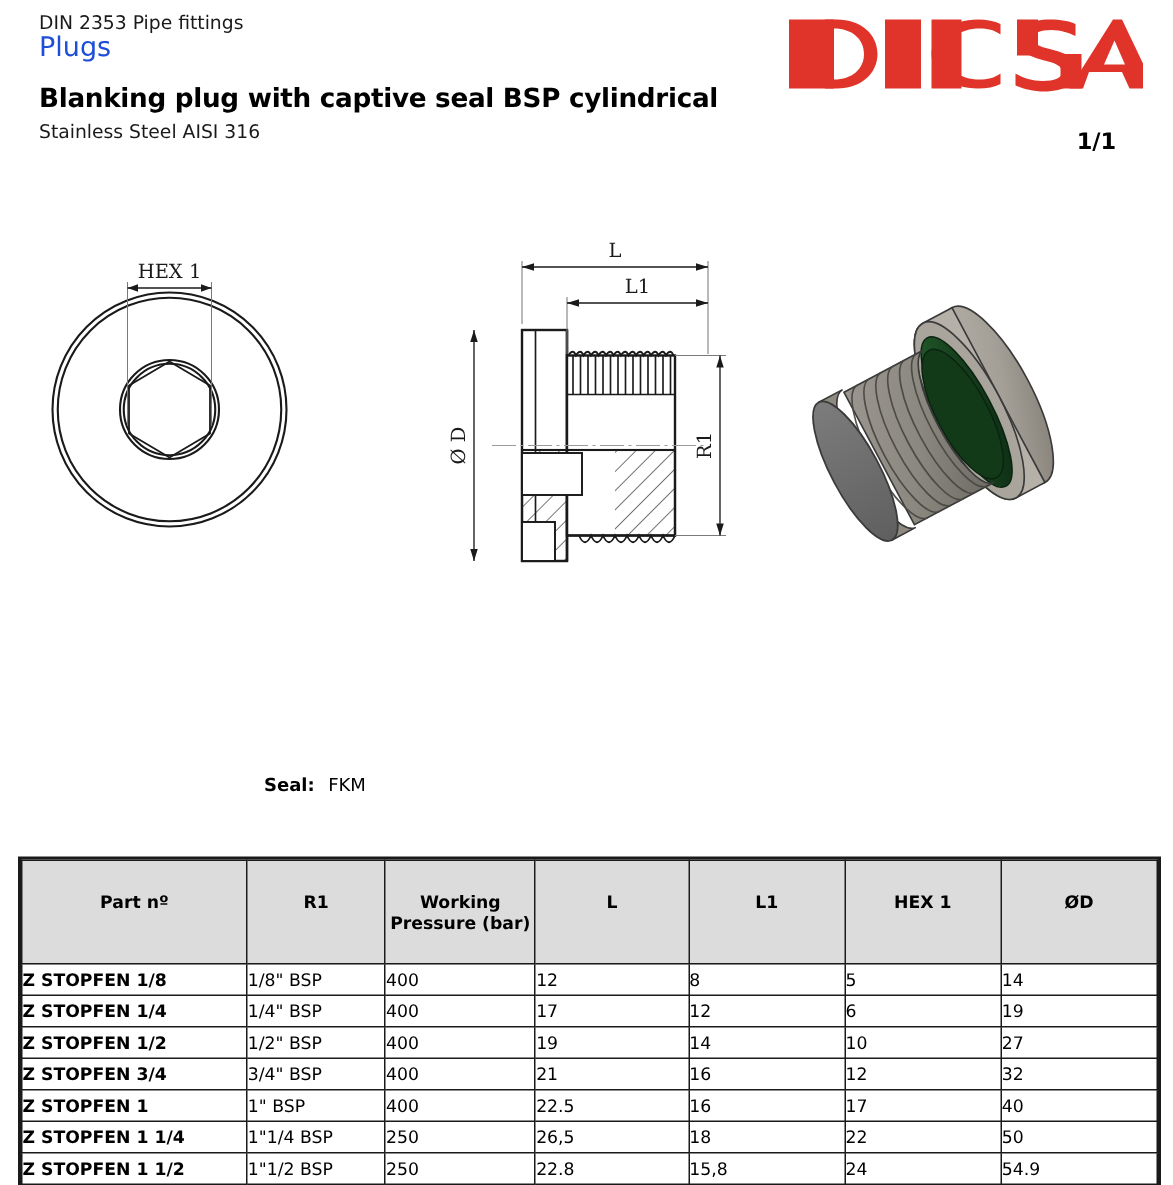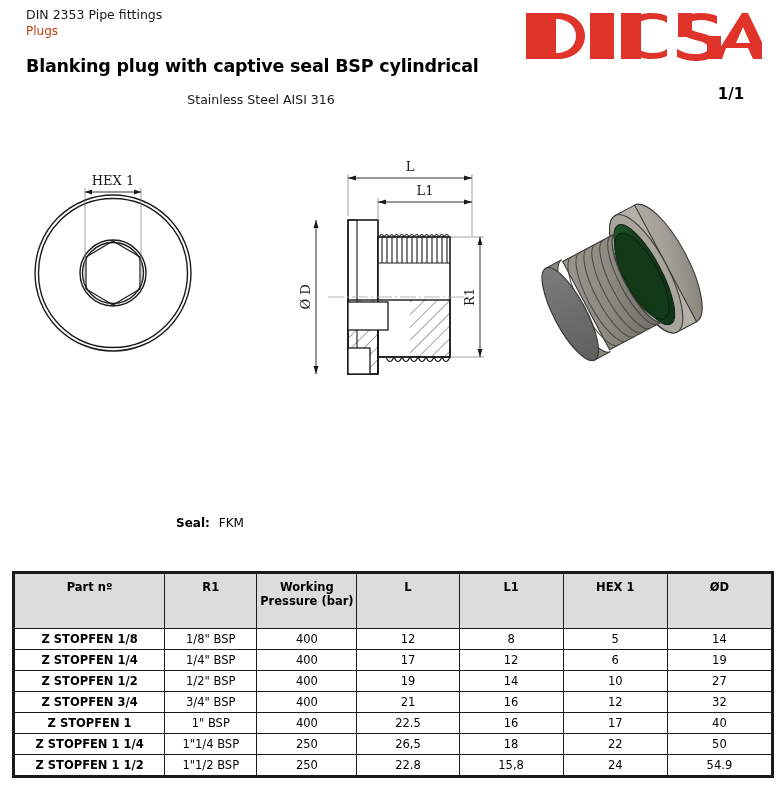--- a/index.html
+++ b/index.html
@@ -6,23 +6,23 @@
   body{
     width:782px;height:790px;background:#ffffff;
     font-family:"DejaVu Sans","Liberation Sans",sans-serif;
     color:#000;overflow:hidden;position:relative;
   }
   .page{position:relative;width:630px;height:790px;}
 
   
   .hdr{position:absolute;left:26px;top:6px;width:470px;}
   .hdr .line1{font-size:12.5px;line-height:17px;color:#1a1a1a;}
-  .hdr .line2{font-size:12px;line-height:17px;color:#c2410c;}
+  .hdr .line2{font-size:18px;line-height:17px;color:#1d4ed8;}
   .hdr .title{font-size:17.5px;font-weight:bold;line-height:23px;margin-top:15px;letter-spacing:-0.2px;}
-  .hdr .material{font-size:12.5px;line-height:17px;margin-top:13px;color:#1a1a1a;text-align:center;}
+  .hdr .material{font-size:12.5px;line-height:17px;margin-top:1px;color:#1a1a1a;}
 
   .logo{position:absolute;left:524px;top:10px;width:238px;height:52px;
         display:flex;align-items:center;justify-content:center;}
   .logo svg{display:block;}
   .pageno{position:absolute;left:700px;top:85px;width:62px;text-align:center;
           font-size:15px;font-weight:bold;}
 
   
   .draw{position:absolute;}
   .draw svg{display:block;}
@@ -35,22 +35,22 @@
   .seal .k{font-weight:bold;}
   .seal .v{margin-left:9px;text-align:center;}
 
   
   .tblwrap{position:absolute;left:12px;top:571px;width:758px;}
   table{border-collapse:collapse;width:758px;table-layout:fixed;
         font-size:11.5px;}
   table, th, td{border:1px solid #1a1a1a;}
   .tblwrap{border:2px solid #1a1a1a;box-sizing:content-box;}
   th{background:#dcdcdc;font-weight:bold;height:47px;vertical-align:top;
-     padding-top:6px;text-align:center;line-height:14px;}
-  td{height:20px;text-align:center;padding:0;line-height:20px;}
+     padding-top:20px;text-align:center;line-height:14px;}
+  td{height:20px;text-align:left;padding:0;line-height:20px;}
   td.part{font-weight:bold;}
   col.c0{width:150px;}
   col.c1{width:92px;}
   col.c2{width:100px;}
   col.c3{width:102px;}
   col.c4{width:104px;}
   col.c5{width:104px;}
   col.c6{width:104px;}
 </style>
 </head>

